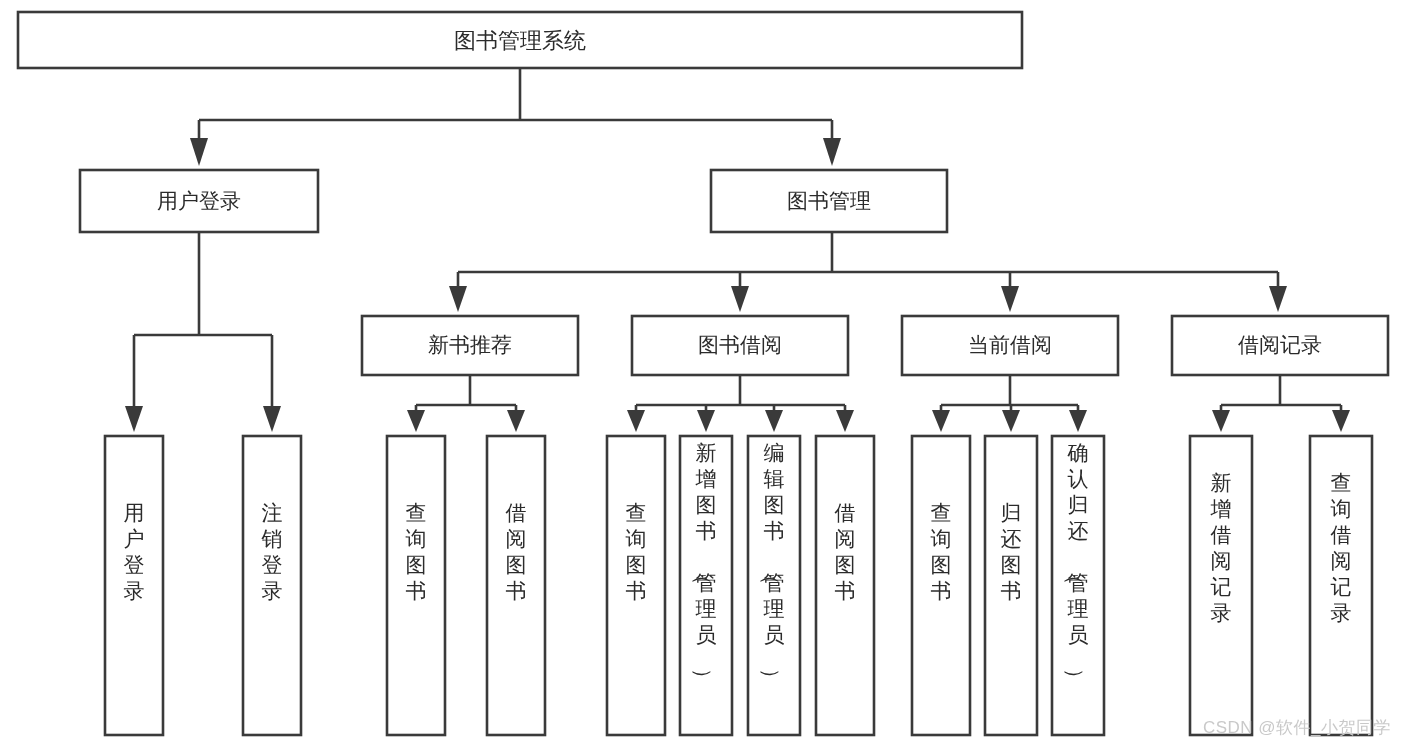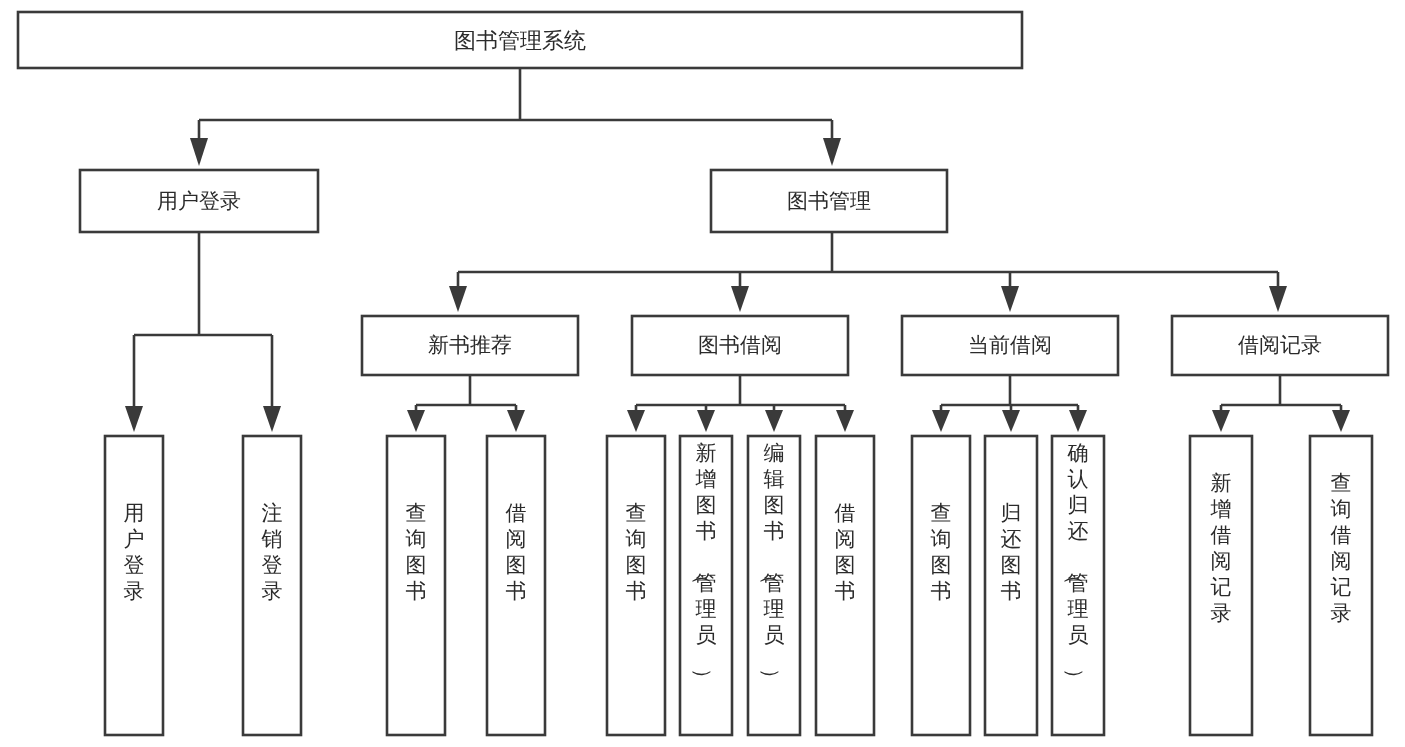--- a/index.html
+++ b/index.html
@@ -233,13 +233,14 @@
       <text class="vert-label" x="1221" y="490"><tspan x="1221" dy="0">新</tspan><tspan x="1221" dy="26">增</tspan><tspan x="1221" dy="26">借</tspan><tspan x="1221" dy="26">阅</tspan><tspan x="1221" dy="26">记</tspan><tspan x="1221" dy="26">录</tspan></text>
     </g>
 
     <g>
       <rect class="node-rect" x="1310" y="436" width="62" height="299"></rect>
       <text class="vert-label" x="1341" y="490"><tspan x="1341" dy="0">查</tspan><tspan x="1341" dy="26">询</tspan><tspan x="1341" dy="26">借</tspan><tspan x="1341" dy="26">阅</tspan><tspan x="1341" dy="26">记</tspan><tspan x="1341" dy="26">录</tspan></text>
     </g>
 
   </svg>
 
+  <div class="watermark">CSDN @软件_小贺同学</div>
 </div>
 
 </body></html>

